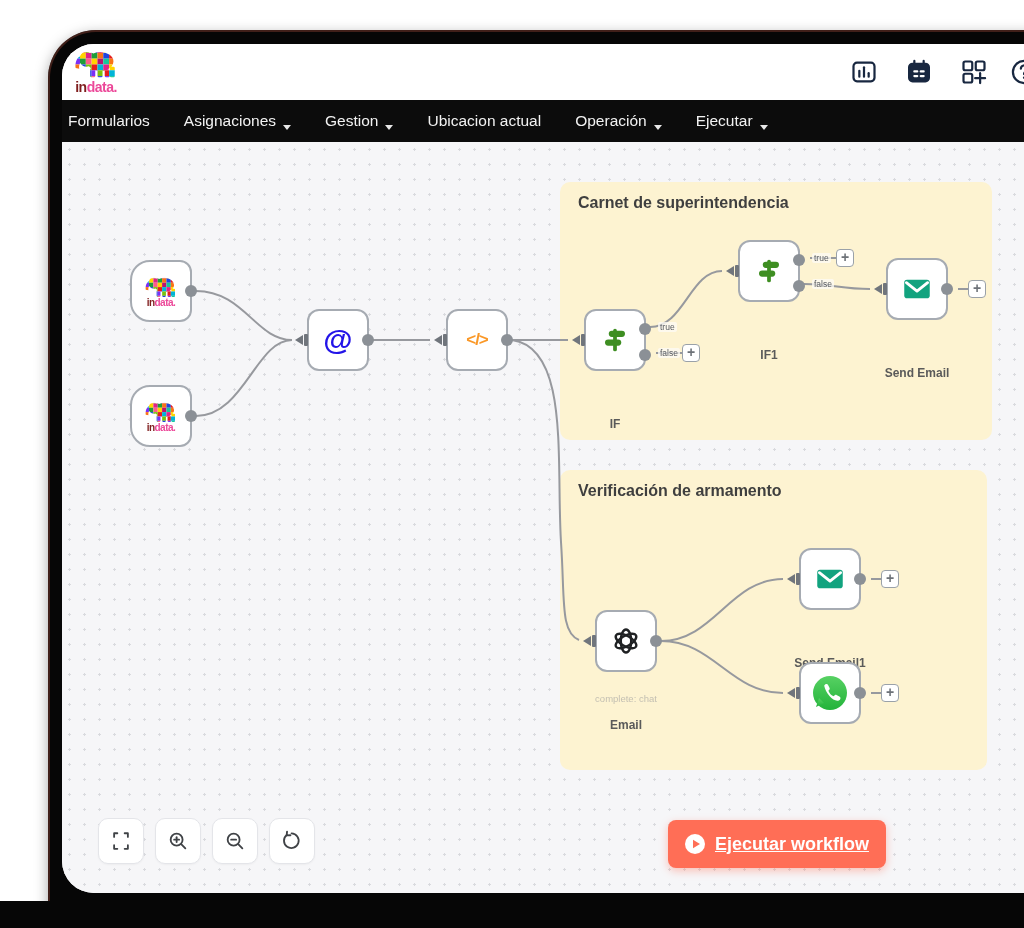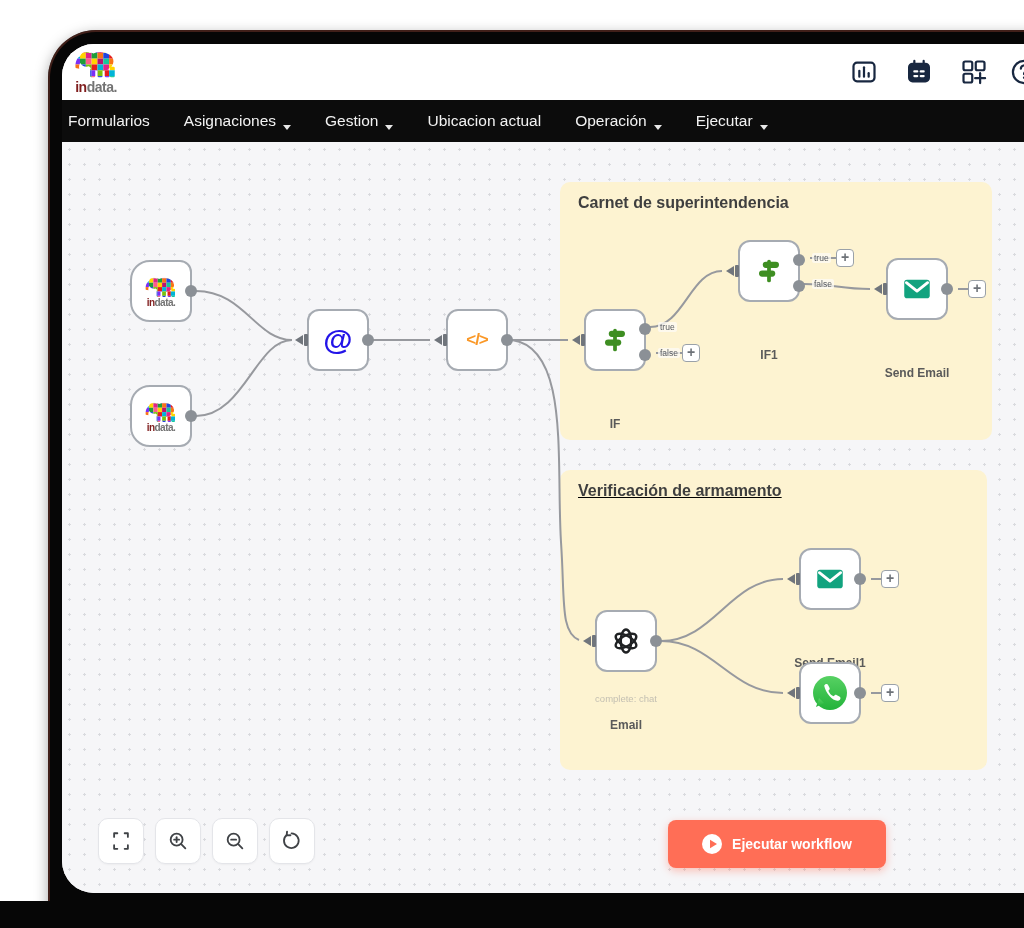--- a/index.html
+++ b/index.html
@@ -14,42 +14,42 @@
   .screen { position:absolute; left:62px; top:44px; width:1022px; height:849px;
     border-radius:32px; overflow:hidden; background:#f6f6f8; }
 
   
   .topbar { position:absolute; left:0; top:0; width:100%; height:56px; background:#ffffff; }
   .brand { position:absolute; left:8px; top:3px; display:flex; flex-direction:column; align-items:center; }
   .brand svg { width:52px; height:32px; }
   .wordmark { display:flex; align-items:baseline; font-weight:700; letter-spacing:-.5px; line-height:1; }
   .topbar .wordmark { font-size:14px; margin-top:1px; }
   .wm-green { color:#7f1d1d; }
-  .wm-dark { color:#737373; }
+  .wm-dark { color:#ec4899; }
   .topbar-icon { position:absolute; top:14px; width:28px; height:28px; }
   .topbar-icon svg { width:28px; height:28px; stroke:#182740; fill:none; stroke-width:1.9; stroke-linecap:round; stroke-linejoin:round; }
   .ti-chart { left:788px; } .ti-cal { left:843px; } .ti-grid { left:898px; } .ti-help { left:948px; }
 
   
   .navbar { position:absolute; left:0; top:56px; width:100%; height:42px; background:#0c0c0c;
     display:flex; align-items:center; padding-left:6px; }
   .nav-item { color:#f2f2f2; font-size:15.5px; margin-right:34px; display:flex; align-items:flex-end;
     cursor:pointer; white-space:nowrap; }
   .caret { width:0; height:0; border-left:4.5px solid transparent; border-right:4.5px solid transparent;
     border-top:5px solid #e8e8e8; margin-left:7px; margin-top:2px; }
 
   
   .canvas { position:absolute; left:0; top:98px; width:100%; height:751px;
     background-color:#f6f6f8;
     background-image:radial-gradient(circle,#d9dade 1.1px,transparent 1.4px);
     background-size:15px 15px; }
 
   .group-panel { position:absolute; background:#fdf3d1; border-radius:10px; padding:12px 18px; z-index:1; }
   .panel-1 { left:498px; top:40px; width:432px; height:258px; }
-  .panel-2 { left:498px; top:328px; width:427px; height:300px;text-decoration:underline; }
+  .panel-2 { left:498px; top:328px; width:427px; height:300px; }
   .gp-title { font-size:16px; font-weight:700; color:#3f3f3f; }
   .gp-desc { margin-top:6px; font-size:9.5px; color:#a09a85; line-height:1.3; }
   .gp-desc b { color:#5f5c50; }
 
   svg.edges { position:absolute; left:0; top:0; z-index:2; }
   svg.edges path { stroke:#97999e; stroke-width:2; fill:none; }
 
   .node { position:absolute; width:62px; height:62px; background:#fff; border:2px solid #a6abb2;
     border-radius:12px; display:flex; flex-direction:column; align-items:center; justify-content:center; z-index:3; }
   .node.trigger { border-radius:20px 12px 12px 20px; }
@@ -77,22 +77,22 @@
   .plus::before { content:"+"; }
 
   
   .controls { position:absolute; left:36px; top:676px; display:flex; gap:11px; z-index:5; }
   .ctrl-btn { width:46px; height:46px; background:#fff; border:1px solid #e4e5e9; border-radius:10px;
     display:flex; align-items:center; justify-content:center; box-shadow:0 1px 2px rgba(0,0,0,.04); cursor:pointer; }
   .ctrl-btn svg { width:22px; height:22px; stroke:#3f4246; fill:none; stroke-width:2; stroke-linecap:round; stroke-linejoin:round; }
 
   .run-btn { position:absolute; left:606px; top:678px; width:218px; height:48px; background:#ff6e56;
     border:none; border-radius:8px; display:flex; align-items:center; justify-content:center; gap:10px;
-    color:#fff; font-size:14px; font-weight:700; cursor:pointer; z-index:5;
-    box-shadow:0 3px 8px rgba(255,110,86,.4); font-family:inherit; }
+    color:#fff; font-size:18px; font-weight:700; cursor:pointer; z-index:5;
+    box-shadow:0 3px 8px rgba(255,110,86,.4); font-family:inherit;text-decoration:underline; }
   .run-btn svg { width:20px; height:20px; }
 </style>
 </head>
 <body>
 
 <svg width="0" height="0" style="position:absolute" aria-hidden="true">
   <defs>
     <clipPath id="ele-clip">
       <path d="M8,13 C3,15 1,23 2,29 L7,30 C6,25 8,20 13,18 Z"></path>
       <circle cx="17" cy="17" r="10"></circle>

